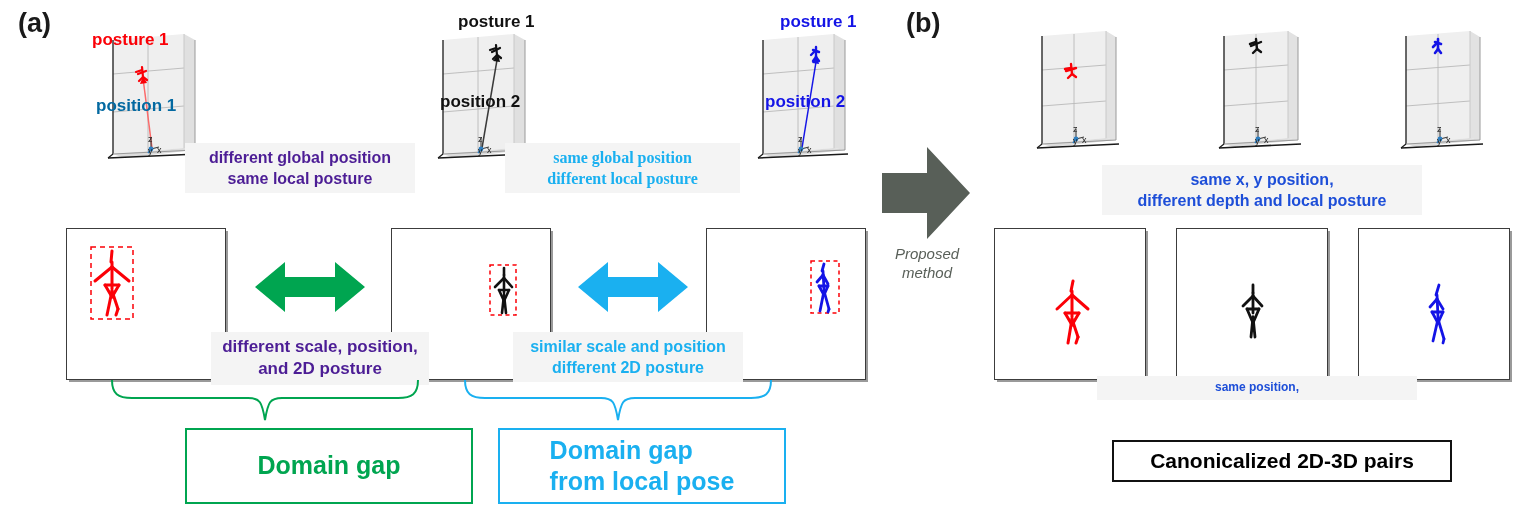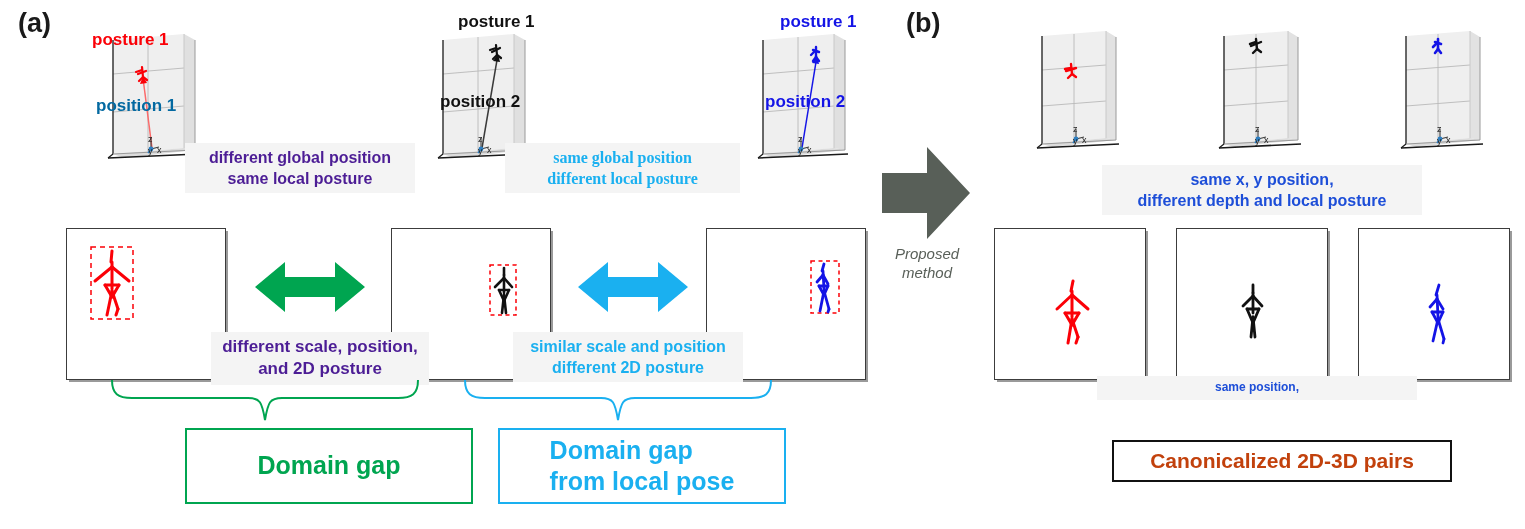--- a/index.html
+++ b/index.html
@@ -59,21 +59,21 @@
     box-sizing: border-box;
     display: flex;
     align-items: center;
     justify-content: center;
     line-height: 1.25;
     margin-left: 24px;
   }
   .resbox .ln { display: block; }
   .resbox.green { border: 2.2px solid #00a550; color: #00a550; font-size: 25px; }
   .resbox.blue  { border: 2.2px solid #1ab0f0; color: #1ab0f0; font-size: 25px; }
-  .resbox.black { border: 2.2px solid #111111; color: #c2410c; font-size: 21px; }
+  .resbox.black { border: 2.2px solid #111111; color: #000000; font-size: 21px; }
 
   .proposed-label {
     position: absolute;
     text-align: center;
     color: #585f58;
     font-size: 15px;
     line-height: 1.25;
     font-weight: normal;
   }
   .proposed-label .ln { display:block; }

